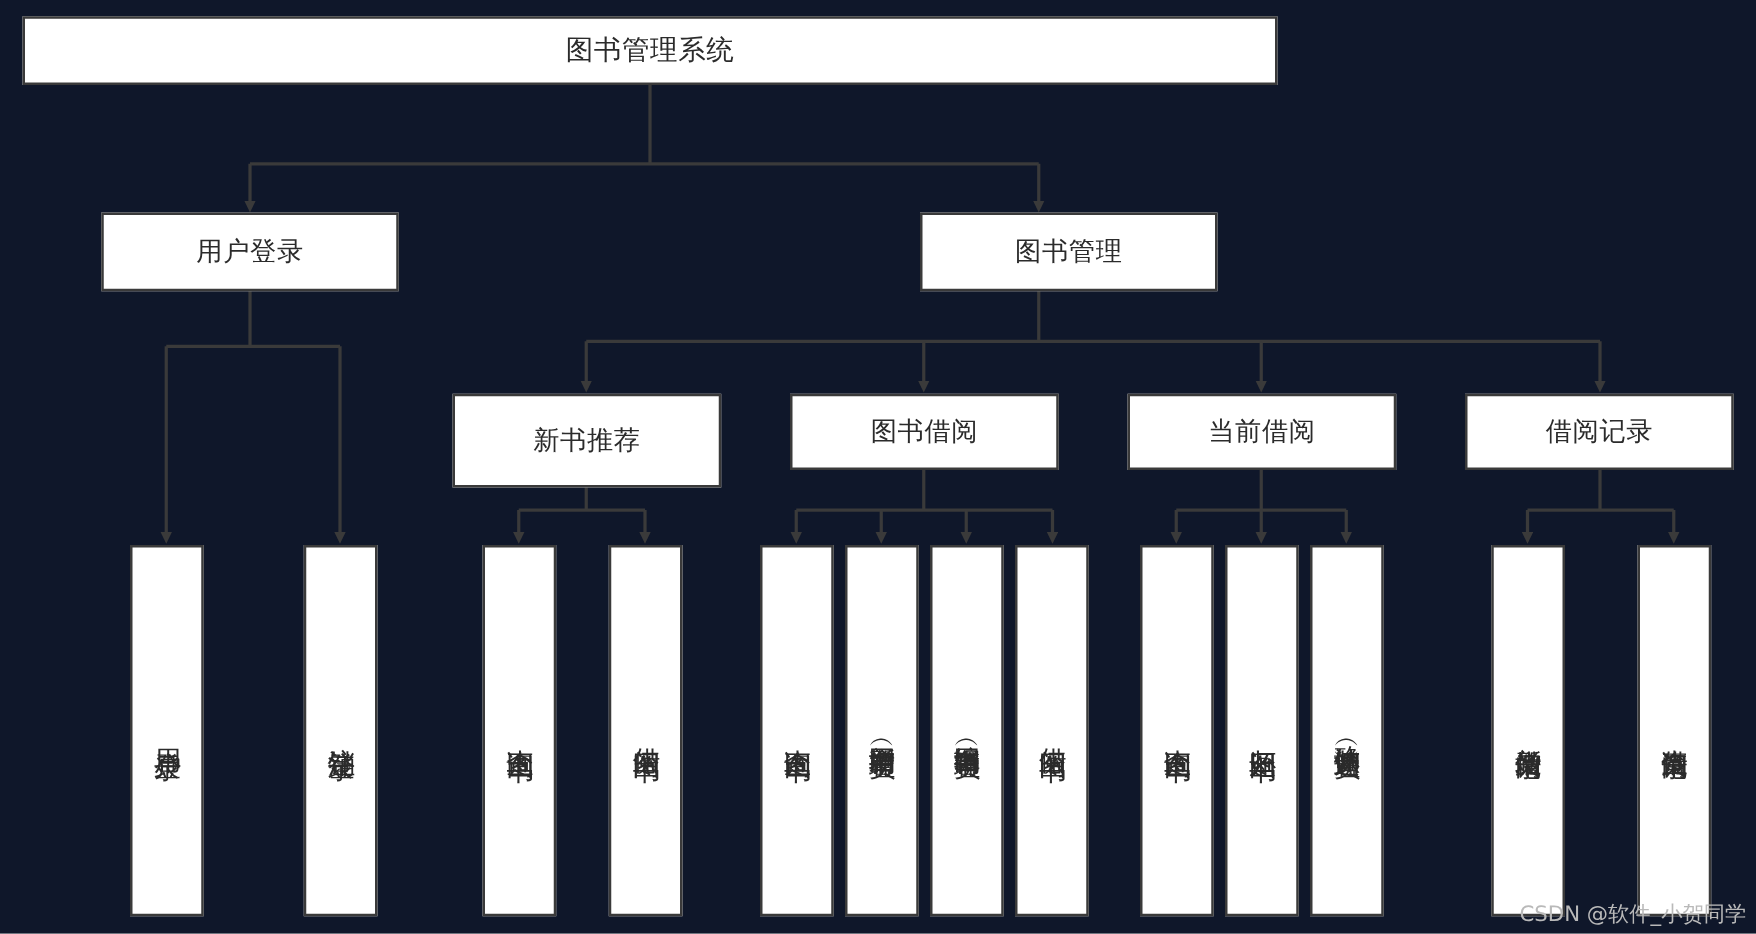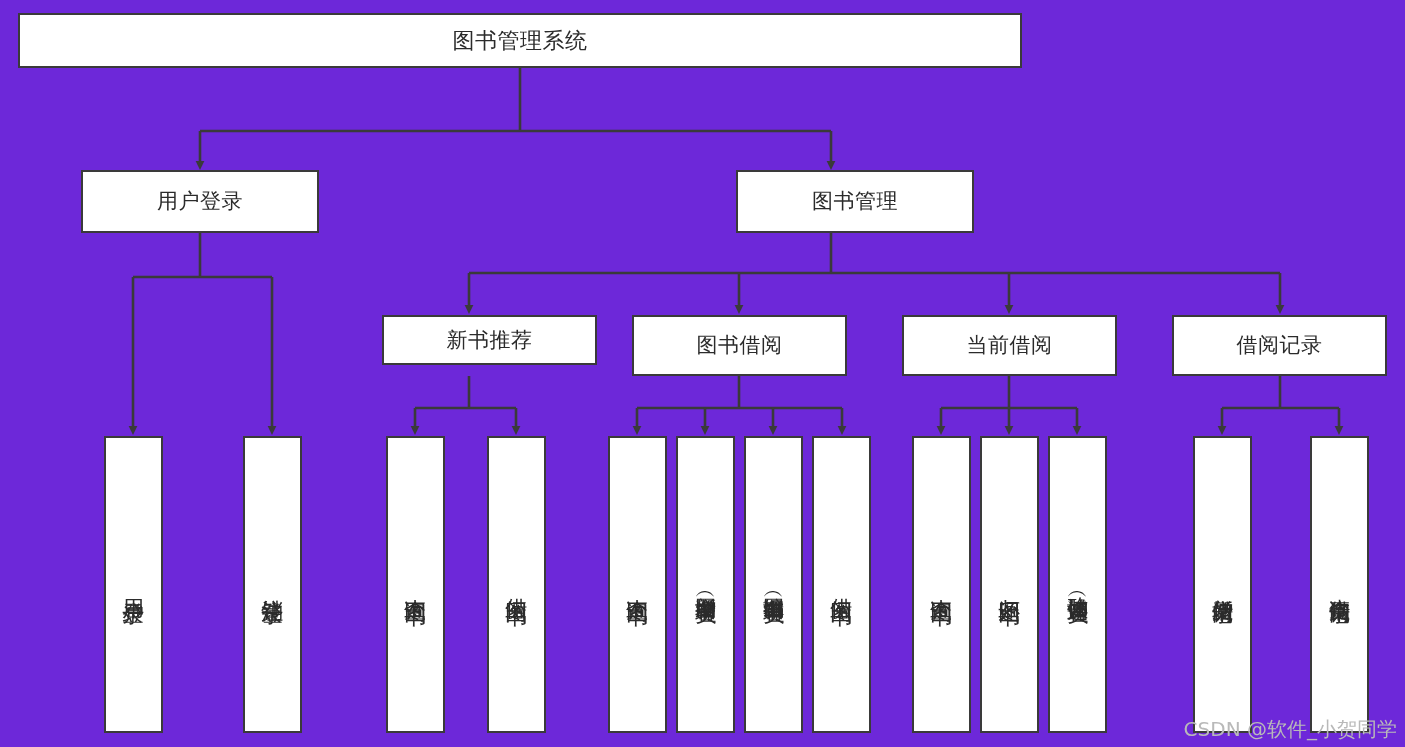--- a/index.html
+++ b/index.html
@@ -8,21 +8,21 @@
     padding: 0;
     background: #ffffff;
   }
   body {
     font-family: "DejaVu Sans", "Liberation Sans", sans-serif;
   }
   #diagram-root {
     position: relative;
     width: 1405px;
     height: 747px;
-    background: #6d28d9;
+    background: #0f172a;
     overflow: hidden;
   }
   #edge-layer {
     position: absolute;
     left: 0;
     top: 0;
     width: 1405px;
     height: 747px;
     pointer-events: none;
   }
@@ -64,21 +64,21 @@
     white-space: nowrap;
   }
   .node.vert.long .node-label {
     font-size: 21px;
     letter-spacing: 1px;
   }
   #watermark {
     position: absolute;
     right: 8px;
     bottom: 4px;
-    font-size: 20px;
+    font-size: 17px;
     color: #b9b9b9;
     white-space: nowrap;
     font-family: "DejaVu Sans", "Liberation Sans", sans-serif;
     margin-left: 15px;
   }
 </style>
 </head>
 <body>
 
 <div id="diagram-root">
@@ -140,21 +140,21 @@
   </div>
 
   <div class="node horiz" style="left:81px; top:170px; width:238px; height:63px;">
     <span class="node-label">用户登录</span>
   </div>
 
   <div class="node horiz" style="left:736px; top:170px; width:238px; height:63px;">
     <span class="node-label">图书管理</span>
   </div>
 
-  <div class="node horiz" style="left:382px; top:315px; width:215px; height:50px;">
+  <div class="node horiz" style="left:362px; top:315px; width:215px; height:75px;">
     <span class="node-label">新书推荐</span>
   </div>
 
   <div class="node horiz" style="left:632px; top:315px; width:215px; height:61px;text-align:right;">
     <span class="node-label">图书借阅</span>
   </div>
 
   <div class="node horiz" style="left:902px; top:315px; width:215px; height:61px;">
     <span class="node-label">当前借阅</span>
   </div>

